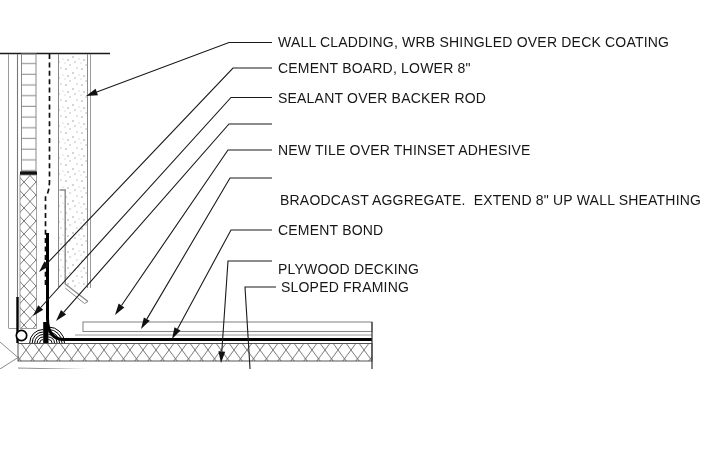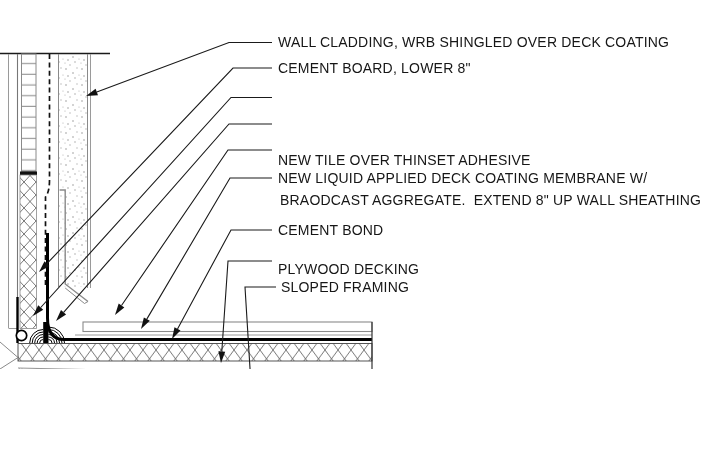--- a/index.html
+++ b/index.html
@@ -151,19 +151,19 @@
         </g>
         <g>
           <path d="M276,287 H245 L251.3,389.5" fill="none" stroke="#1a1a1a" stroke-width="1.1"></path>
           <polygon points="252,401 247.9,389.7 254.7,389.3" fill="#111"></polygon>
         </g>
       </g>
   </svg>
 
   <div class="lbl" style="left:278px;top:34px">WALL CLADDING, WRB SHINGLED OVER DECK COATING</div>
   <div class="lbl" style="left:278px;top:60px">CEMENT BOARD, LOWER 8"</div>
-  <div class="lbl" style="left:278px;top:152px">NEW TILE OVER THINSET ADHESIVE</div>
-  <div class="lbl" style="left:278px;top:170px">NEW LIQUID APPLIED DECK COATING MEMBRANE W/</div>
+  <div class="lbl" style="left:278px;top:90px">SEALANT OVER BACKER ROD</div>
+  <div class="lbl" style="left:278px;top:142px">NEW TILE OVER THINSET ADHESIVE</div>
   <div class="lbl" style="left:280px;top:192px">BRAODCAST AGGREGATE.  EXTEND 8" UP WALL SHEATHING</div>
   <div class="lbl" style="left:278px;top:222px">CEMENT BOND</div>
   <div class="lbl" style="left:278px;top:261px">PLYWOOD DECKING</div>
   <div class="lbl" style="left:281px;top:279px">SLOPED FRAMING</div>
 </div>
 
 </body></html>

